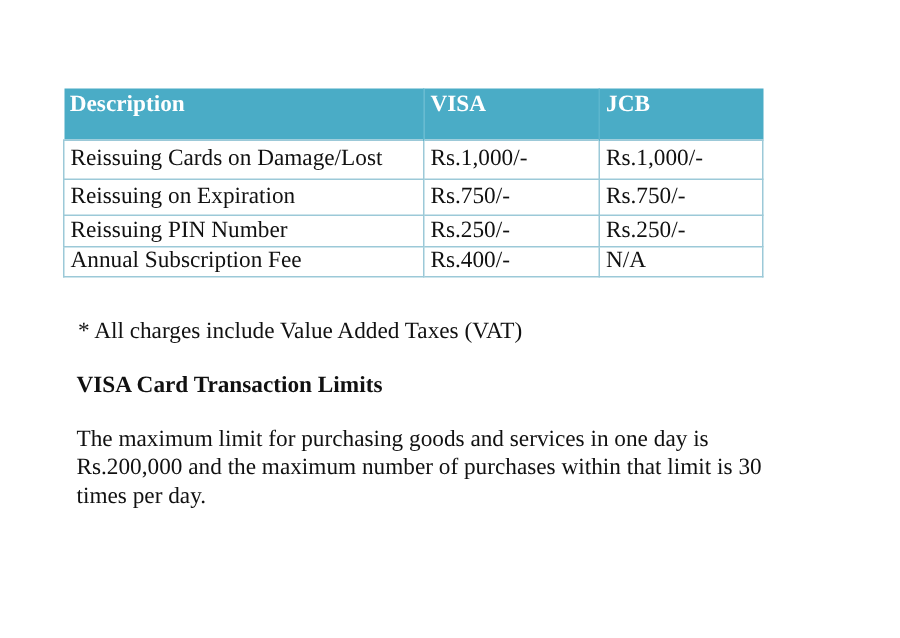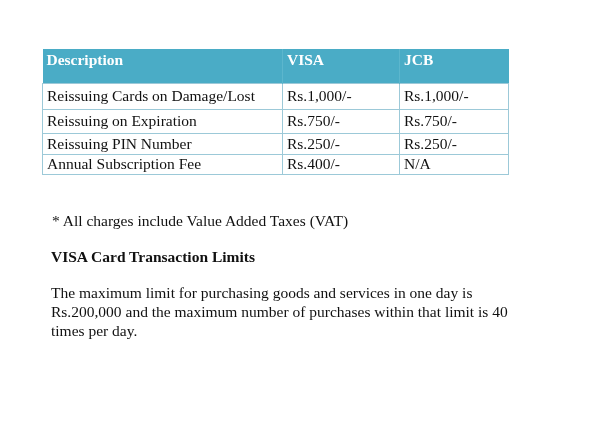--- a/index.html
+++ b/index.html
@@ -2,21 +2,21 @@
 <html><head>
   <meta charset="utf-8">
   <style>
     html, body { margin: 0; padding: 0; }
     body {
       width: 600px; height: 425px; background: #ffffff; position: relative;
       font-family: "Liberation Serif", "DejaVu Serif", serif; color: #111;
       overflow: hidden;
     }
     .fee-table {
-      position: absolute; left: 42px; top: 49px; width: 466px;
+      position: absolute; left: 42px; top: 59px; width: 466px;
       border-collapse: collapse; table-layout: fixed;
       font-size: 15.5px;
       padding-left: 16px;
     }
     .fee-table col.c1 { width: 240px; }
     .fee-table col.c2 { width: 117px; }
     .fee-table col.c3 { width: 109px; }
     .fee-table th {
       background: #4aacc6; color: #ffffff; font-weight: bold; text-align: left;
       vertical-align: top; height: 34px; padding: 2px 4px 0 4px;
@@ -78,13 +78,13 @@
     <tr class="r5">
       <td>Annual Subscription Fee</td>
       <td>Rs.400/-</td>
       <td>N/A</td>
     </tr>
   </tbody>
 </table>
 
 <div class="note">* All charges include Value Added Taxes (VAT)</div>
 <div class="section-title">VISA Card Transaction Limits</div>
-<div class="para">The maximum limit for purchasing goods and services in one day is Rs.200,000 and the maximum number of purchases within that limit is 40 times per day.</div>
+<div class="para">The maximum limit for purchasing goods and services in one day is Rs.200,000 and the maximum number of purchases within that limit is 30 times per day.</div>
 
 </body></html>

